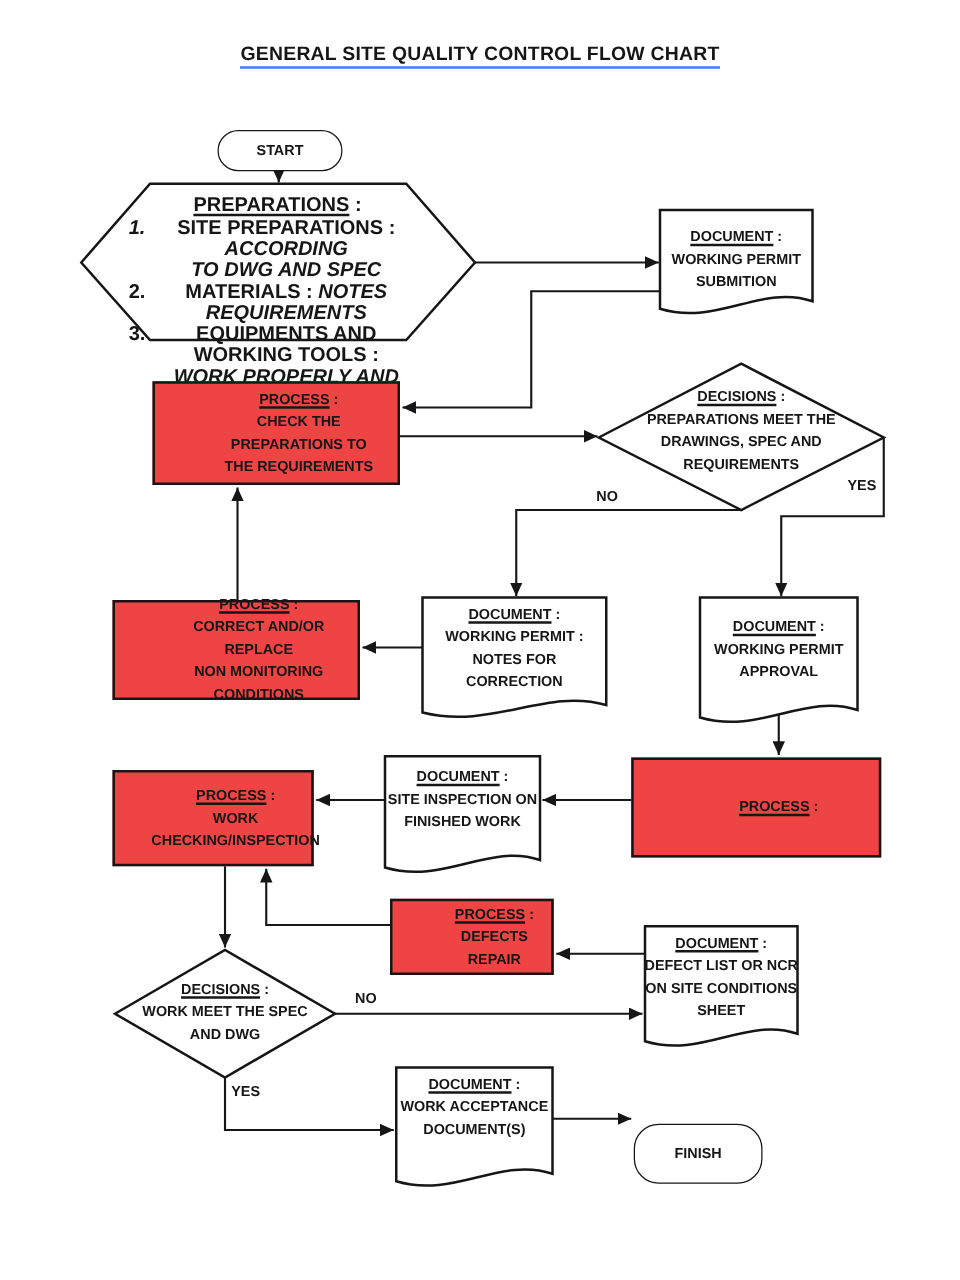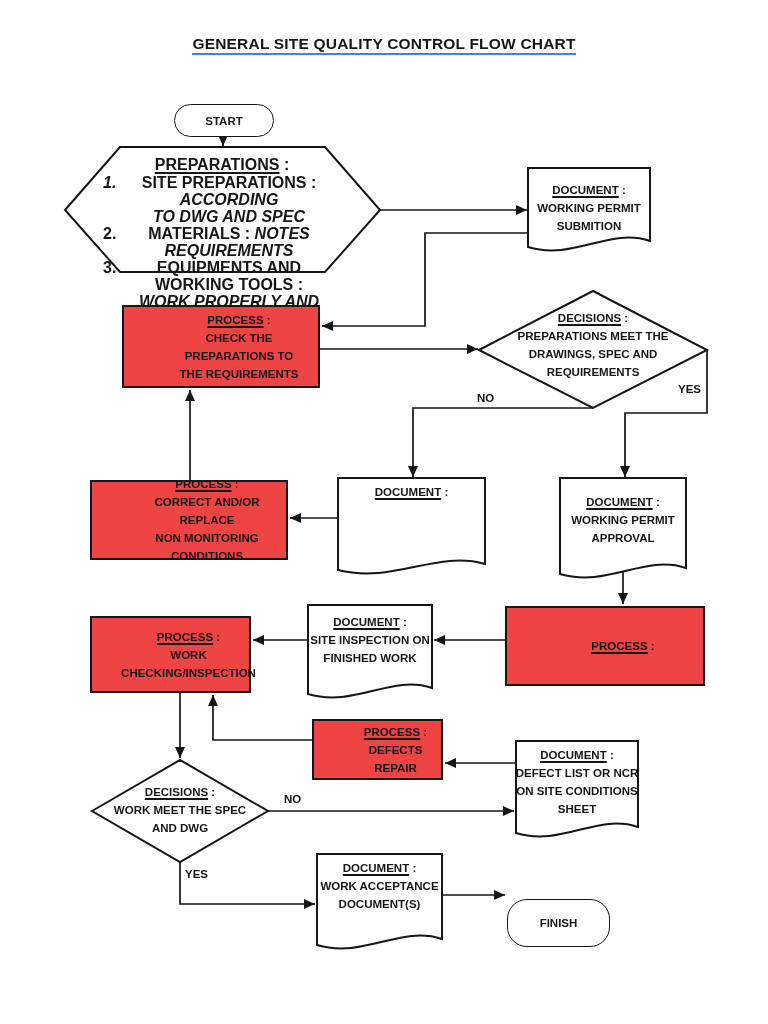--- a/index.html
+++ b/index.html
@@ -139,20 +139,23 @@
     <div class="body">DEFECTS REPAIR</div>
   </div>
 
   <div class="shape-text" style="left:527px;top:181px;width:124px;">
     <div><span class="heading">DOCUMENT</span><span class="colon"> :</span></div>
     <div class="body">WORKING PERMIT
 SUBMITION</div>
   </div>
   <div class="shape-text" style="left:338px;top:483px;width:147px;">
     <div><span class="heading">DOCUMENT</span><span class="colon"> :</span></div>
+    <div class="body">WORKING PERMIT :
+NOTES FOR
+CORRECTION</div>
   </div>
   <div class="shape-text" style="left:560px;top:493px;width:126px;">
     <div><span class="heading">DOCUMENT</span><span class="colon"> :</span></div>
     <div class="body">WORKING PERMIT
 APPROVAL</div>
   </div>
   <div class="shape-text" style="left:306px;top:613px;width:128px;">
     <div><span class="heading">DOCUMENT</span><span class="colon"> :</span></div>
     <div class="body">SITE INSPECTION ON
 FINISHED WORK</div>

